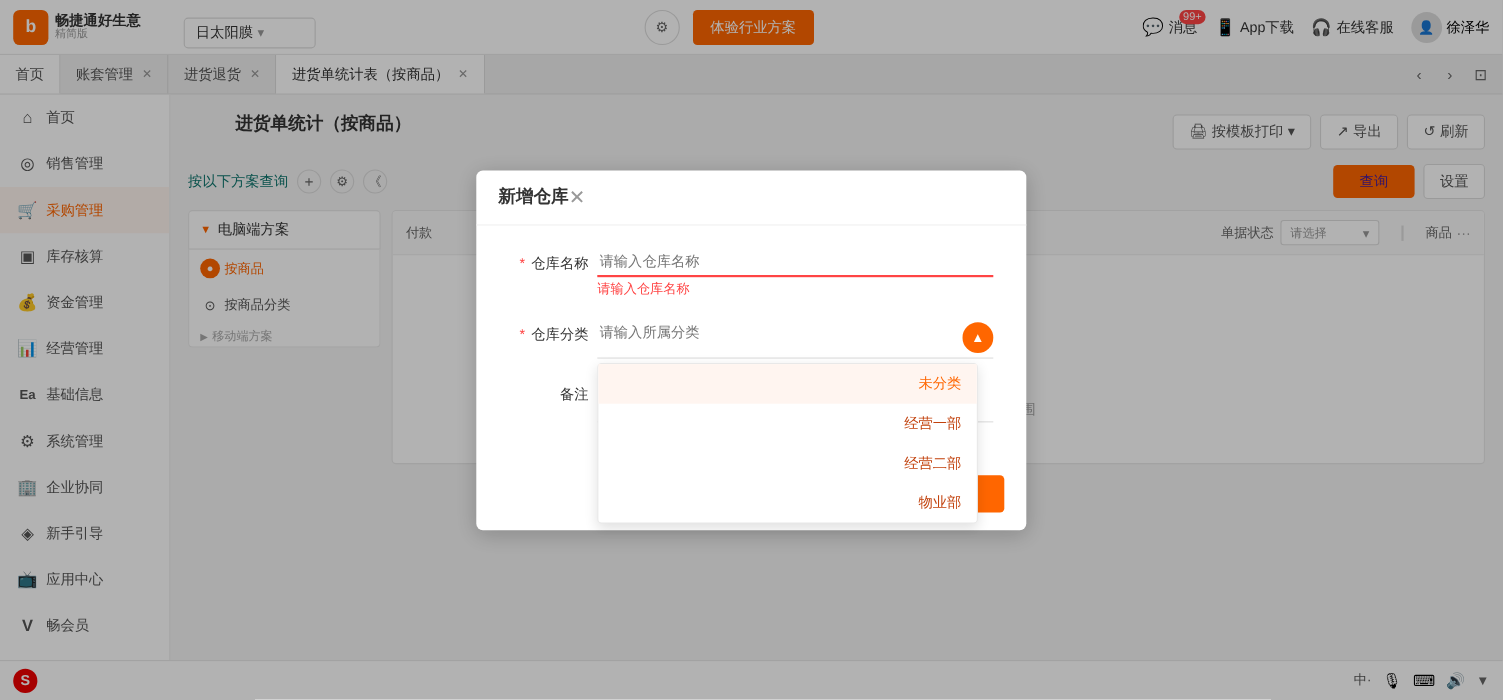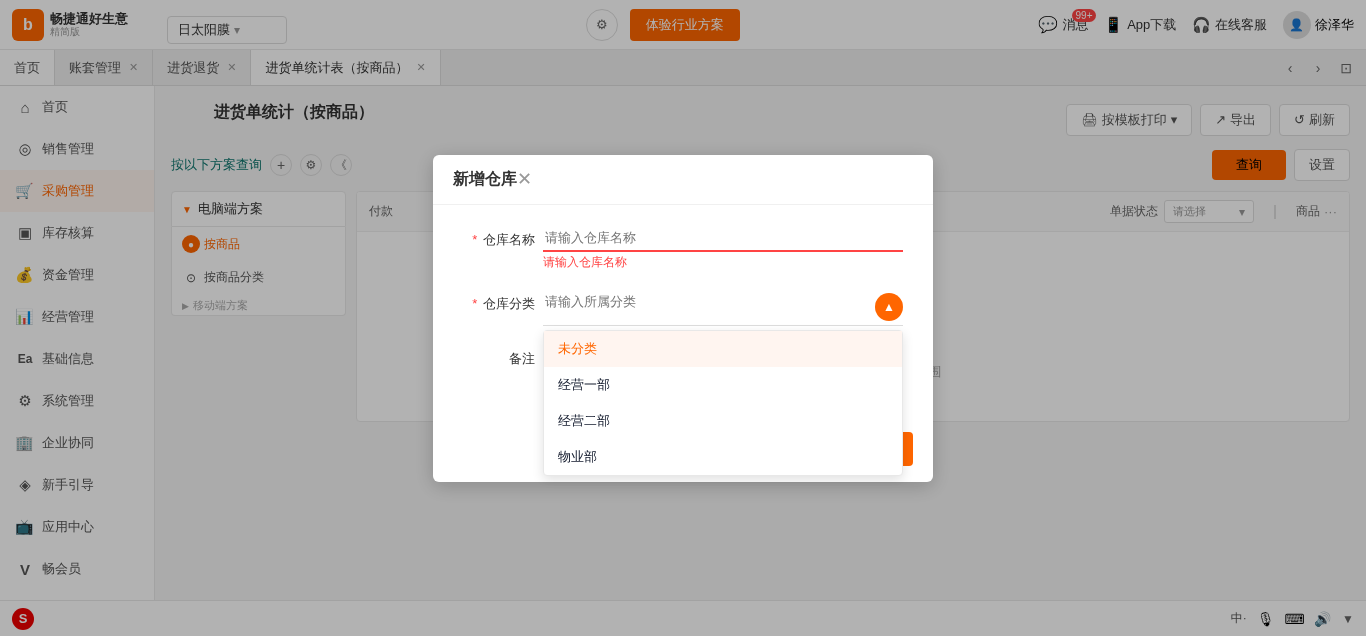--- a/index.html
+++ b/index.html
@@ -218,21 +218,21 @@
       position: relative;
     }
     .page-title {
       font-size: 16px;
       color: #333;
       font-weight: bold;
       margin-bottom: 14px;
     }
     .btn-orange {
       background: #ff6600;
-      color: #000000;
+      color: #4c1d95;
       border: none;
       border-radius: 4px;
       padding: 6px 18px;
       cursor: pointer;
       font-size: 13px;
     }
     .btn-outline {
       background: #fff;
       color: #555;
       border: 1px solid #ddd;
@@ -410,33 +410,34 @@
       justify-content: center;
       color: #fff;
       font-size: 12px;
     }
 
     
     .category-dropdown {
       position: absolute;
       top: calc(100% + 4px);
       left: 0;
-      right: 0;
+      right: 14px;
       background: #fff;
       border: 1px solid #e8e8e8;
       border-radius: 4px;
       box-shadow: 0 4px 12px rgba(0,0,0,0.12);
       z-index: 200;
       min-width: 270px;
+      text-align: right;
     }
     .dropdown-item {
       padding: 9px 14px;
       font-size: 13px;
       cursor: pointer;
-      color: #0f172a;
+      color: #c2410c;
     }
     .dropdown-item.highlighted { background: #fff5f0; color: #ff6600; }
 
     .textarea-input {
       flex: 1;
       border: none;
       border-bottom: 1px solid #ddd;
       font-size: 13px;
       outline: none;
       resize: none;

